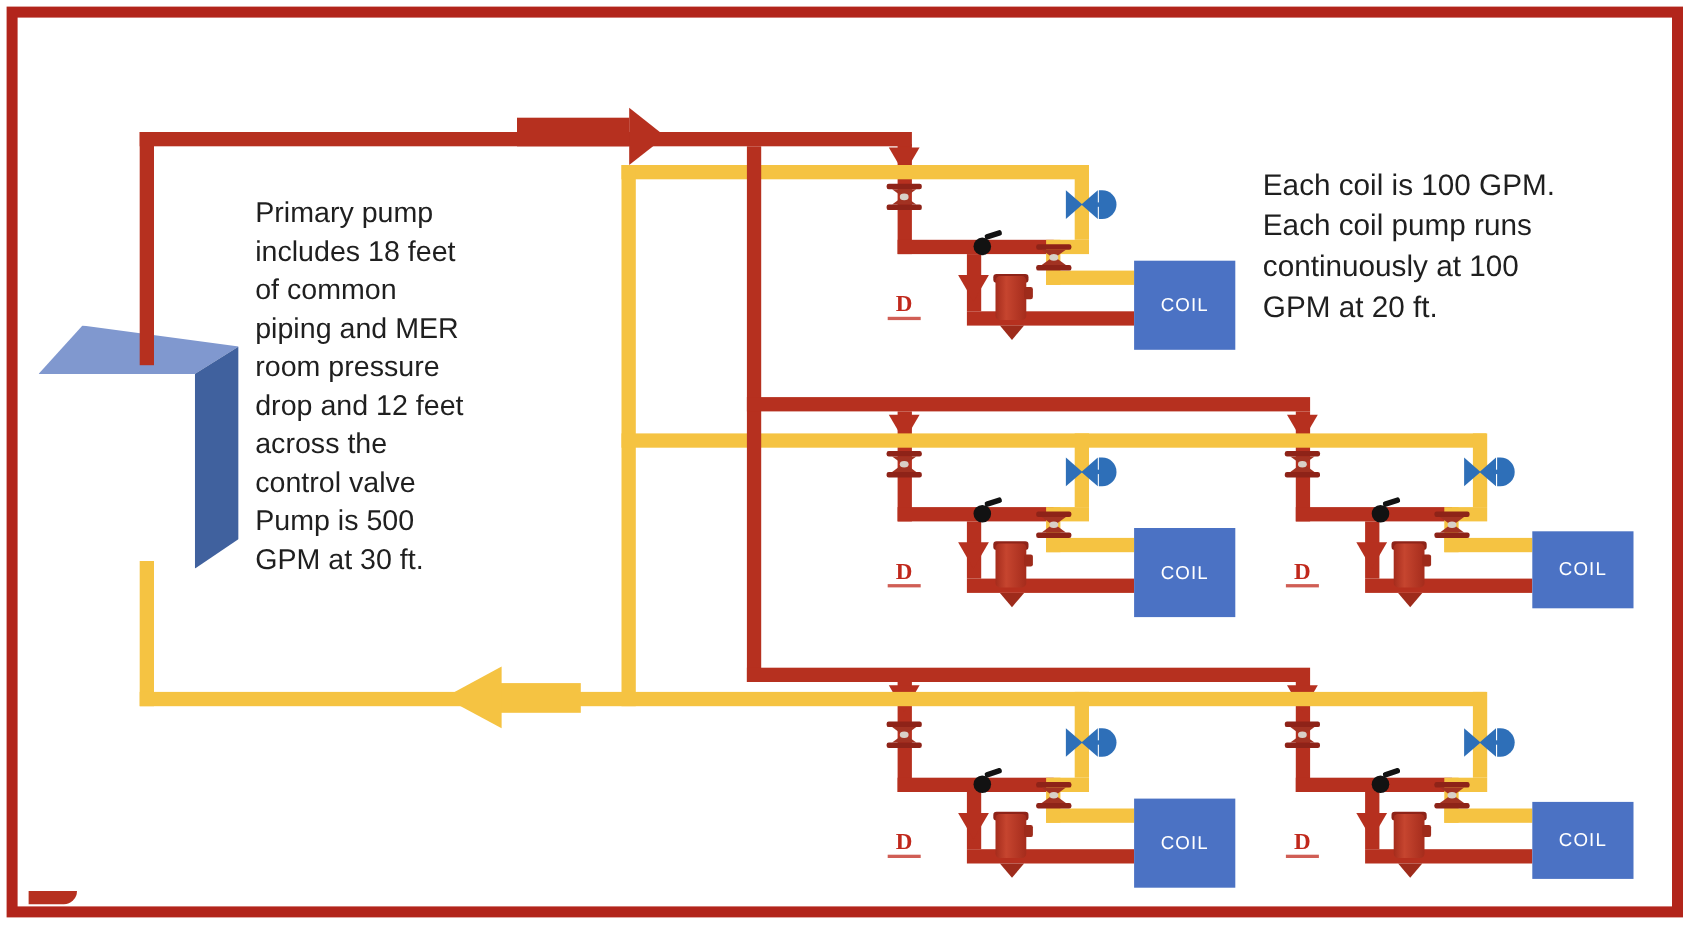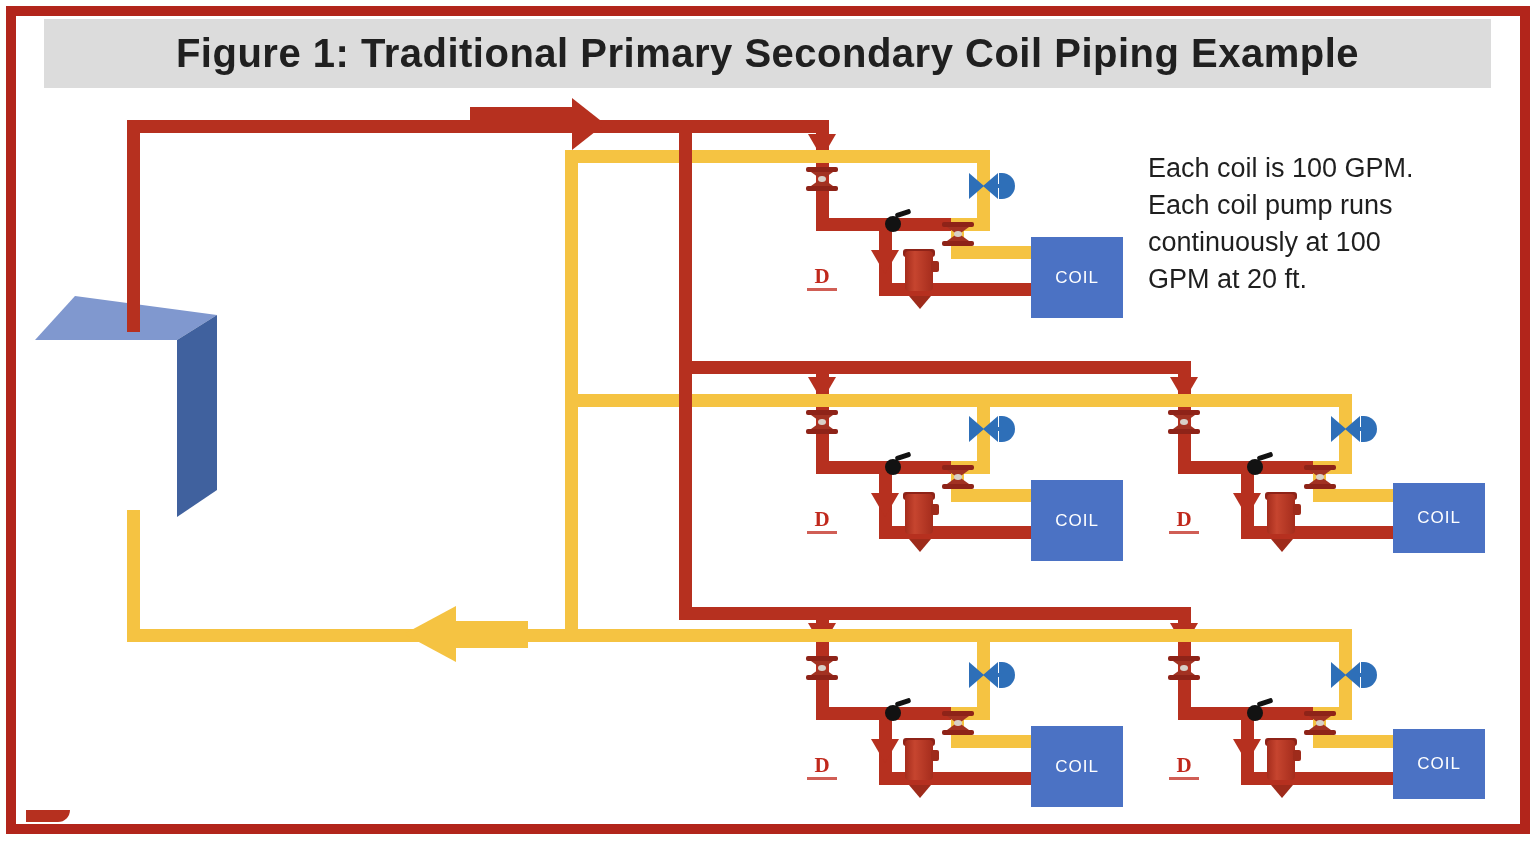--- a/index.html
+++ b/index.html
@@ -71,24 +71,31 @@
   .logo .mark{margin:2px auto 0;width:30px;height:3px;background:var(--logo-red);opacity:.75;}
   .artifact{position:absolute;left:26px;top:810px;width:44px;height:12px;background:var(--red);border-radius:0 0 12px 0;z-index:8;}
   .circuit{position:absolute;width:0;height:0;overflow:visible;}
 </style>
 </head>
 <body>
 
 <div class="canvas">
   <div class="frame"></div>
 
-  <div class="titlebar">
-    <span>Figure 1: Traditional Primary Secondary Coil Piping Example</span>
-  </div>
-
+
+  <div class="note note-left">Primary pump
+includes 18 feet
+of common
+piping and MER
+room pressure
+drop and 12 feet
+across the
+control valve
+Pump is 500
+GPM at 30 ft.</div>
   <div class="note note-right">Each coil is 100 GPM.
 Each coil pump runs
 continuously at 100
 GPM at 20 ft.</div>
 
   <div class="mer-top"></div>
   <div class="mer-side"></div>
 
   <div class="pipe pr z7" style="left:127px;top:120px;width:13px;height:212px;"></div>
   <div class="pipe pr z5" style="left:127px;top:120px;width:702px;height:13px;"></div>

